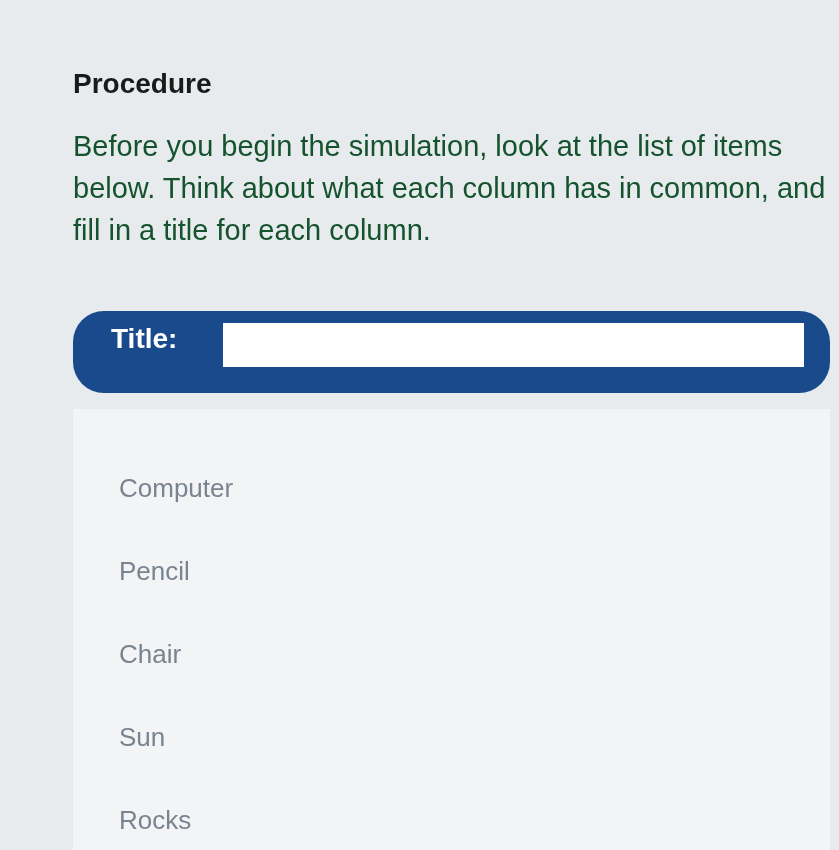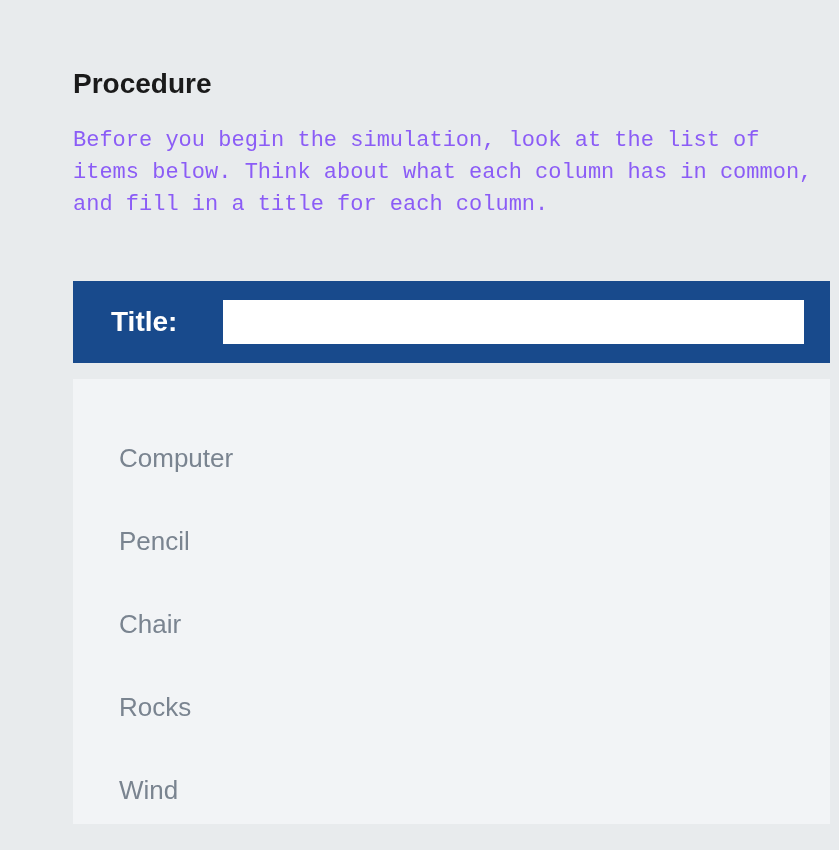--- a/index.html
+++ b/index.html
@@ -15,32 +15,32 @@
       padding: 20px 25px;
       color: #222;
     }
     .heading {
       font-size: 28px;
       font-weight: bold;
       color: #1a1a1a;
       margin-bottom: 25px;
     }
     .instructions {
-      font-size: 22px;
+      font-size: 29px;
       line-height: 1.45;
-      color: #8b5cf6;
+      color: #14532d;
       margin-bottom: 60px;
-      font-family: Liberation Mono, monospace;
     }
     .title-row {
       display: flex;
-      align-items: center;
+      align-items: flex-end;
       background: #184a8c;
       padding: 10px 10px 10px 0;
       height: 82px;
+      border-radius: 31px;
     }
     .title-label {
       color: #fff;
       font-size: 28px;
       font-weight: bold;
       padding: 12px 14px 12px 22px;
       display: flex;
       align-items: center;
       white-space: nowrap;
     }
@@ -72,15 +72,16 @@
 
 <div class="title-row">
   <div class="title-label">Title:</div>
   <input class="title-input" type="text" value="" style="">
 </div>
 
 <div class="items">
   <div class="item">Computer</div>
   <div class="item">Pencil</div>
   <div class="item">Chair</div>
+  <div class="item">Sun</div>
   <div class="item">Rocks</div>
   <div class="item">Wind</div>
 </div>
 
 </body></html>

